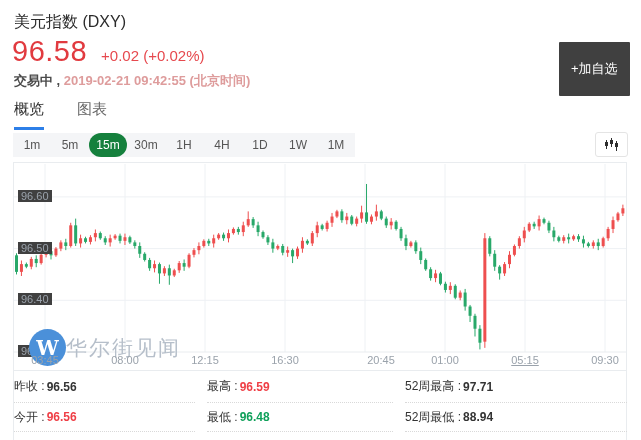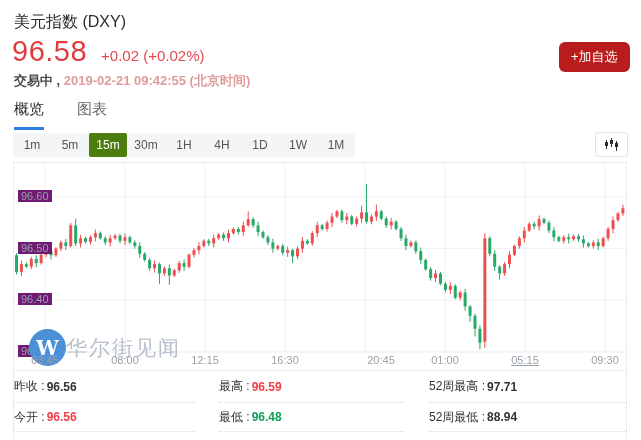--- a/index.html
+++ b/index.html
@@ -8,55 +8,55 @@
   .abs { position:absolute; }
 
   
   .title { left:14px; top:12px; font-size:16px; color:#2b2b2b; }
   .price-row { left:12px; top:35px; display:flex; align-items:baseline; }
   .price { font-size:29px; font-weight:normal; color:#e13a3f; letter-spacing:0.5px; }
   .change { font-size:15px; color:#e6494e; margin-left:14px; }
   .status-row { left:14px; top:72px; font-size:13px;font-weight:bold; }
   .status { color:#4a4a4a; }
   .timestamp { color:#de9c9c; }
-  .add-btn { left:559px; top:42px; background:#b91c1c; color:#fff; font-size:13px;
-             padding:6px 12px; border-radius:6px; border:none; cursor:pointer; }
+  .add-btn { left:559px; top:42px; background:#404040; color:#fff; font-size:13px;
+             padding:18px 12px; border-radius:1px; border:none; cursor:pointer; }
 
   
   .tabs { left:14px; top:100px; display:flex; gap:33px; font-size:15px; }
   .tab { color:#666; cursor:pointer; padding-bottom:8px; }
   .tab.active { color:#2b2b2b; border-bottom:3px solid #2d7fe8; }
 
   
   .tf-bar { left:13px; top:133px; width:342px; height:24px; background:#f4f5f7;
             display:flex; align-items:stretch; }
   .tf { width:38px; display:flex; align-items:center; justify-content:center;
         font-size:12px; color:#555; cursor:pointer; }
-  .tf.active { background:#4d7c0f; color:#fff; border-radius:2px;text-align:right; }
+  .tf.active { background:#15803d; color:#fff; border-radius:12px;text-align:right; }
   .ct-btn { left:595px; top:132px; width:33px; height:25px; background:#fff;
             border:1px solid #e4e4e4; border-radius:3px; display:flex;
             align-items:center; justify-content:center; cursor:pointer; }
 
   
   .card { left:13px; top:162px; width:614px; height:300px; border:1px solid #e9ecef; background:#fff; }
   #chart-svg { left:0; top:162px; width:641px; height:208px; }
-  .ylab { font-size:11px; color:#9aa2ab; background:#701a75; padding:0 3px; z-index:3; }
+  .ylab { font-size:11px; color:#9aa2ab; background:#404040; padding:0 3px; z-index:3; }
   .xlab { font-size:11px; color:#9aa2ab; top:354px; transform:translateX(-50%); z-index:5; }
 
   
   .wm { left:29px; top:329px; display:flex; align-items:center; z-index:4; }
   .wm-circle { width:37px; height:37px; border-radius:50%; background:#4b90d9; color:#fff;
                display:flex; align-items:center; justify-content:center;
                font-family:"DejaVu Serif",serif; font-size:20px; font-weight:bold; }
   .wm-text { font-family:"DejaVu Serif",serif; font-size:21px; color:#b6bfca;
              margin-left:0; letter-spacing:2px; }
 
   
   .stats { left:13px; top:370px; width:614px; border-top:1px solid #e9ecef;
-           display:grid; grid-template-columns:181px 186px auto; column-gap:24px;
+           display:grid; grid-template-columns:181px 186px auto; column-gap:12px;
            font-size:12px; padding-left:1px; }
   .cell { border-bottom:1px dotted #d9d9d9; display:flex; align-items:center; height:32px; }
   .cell.r2 { height:29px; }
   .s-label { color:#333; }
   .s-value { font-weight:bold; margin-left:2px; }
   .s-value.dark { color:#333; }
   .s-value.red { color:#ef3e45; }
   .s-value.green { color:#0fa05a; }
 </style>
 </head>

